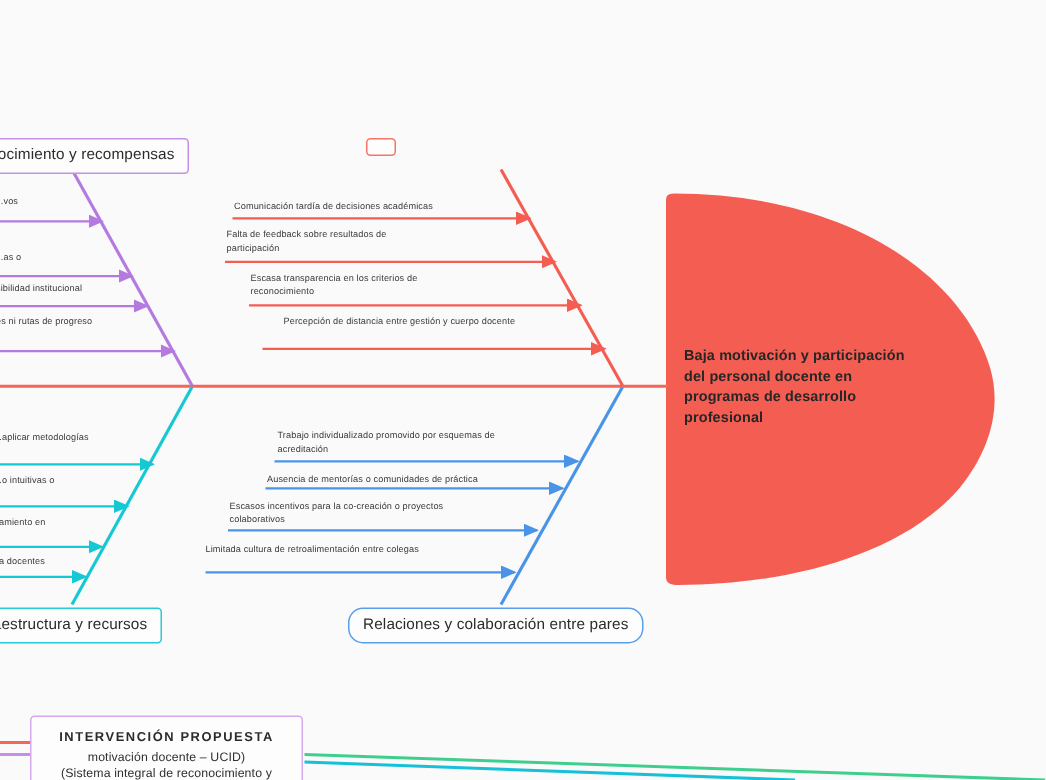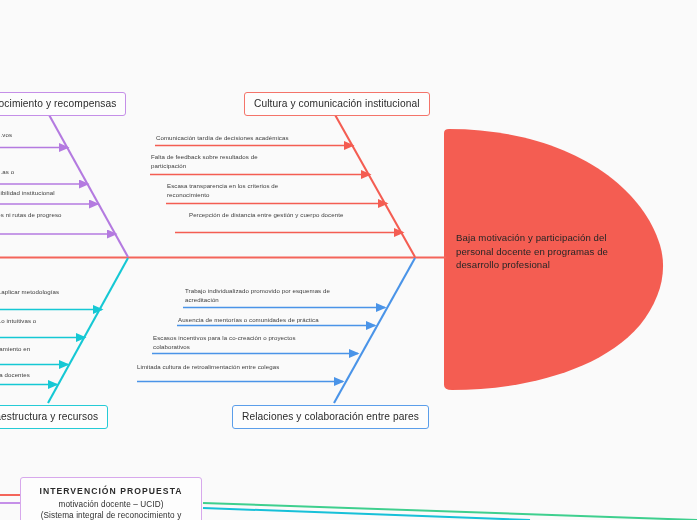--- a/index.html
+++ b/index.html
@@ -61,21 +61,21 @@
     line-height: 1.42;
     color: #3b3b3b;
     letter-spacing: .08px;
   }
 
   
   .head-text {
     position: absolute;
     font-size: 9.6px;
     line-height: 1.42;
-    font-weight: normal;
+    font-weight: bold;
     color: #262626;
     letter-spacing: .1px;
     width: 160px;
   }
 
   
   .interv-box {
     position: absolute;
     box-sizing: border-box;
     background: #fdfdfd;
@@ -172,29 +172,28 @@
     <line x1="203" y1="508" x2="530" y2="520" stroke="#16c0d8" stroke-width="2"></line>
   </svg>
 
   <div class="cat-chip" style="left:-26px; top:92px; border-color:#c58fe8;">
     <span class="chip-shadow" style="border-color:#d9b2f0;"></span>
     <span>...nocimiento y recompensas</span>
   </div>
 
   <div class="cat-chip" style="left:244px; top:92px; border-color:#f4746a;">
     <span class="chip-shadow" style="border-color:#f9a49c;"></span>
-    <span>Cultura y comunicación institucional</span>
   </div>
 
   <div class="cat-chip" style="left:-30px; top:405px; border-color:#25cbd6;">
     <span class="chip-shadow" style="border-color:#7fe2ea;"></span>
     <span>...fraestructura y recursos</span>
   </div>
 
-  <div class="cat-chip" style="left:232px; top:405px; border-color:#5b9eea;">
+  <div class="cat-chip" style="left:232px; top:405px; border-color:#5b9eea;border-radius:10px;">
     <span class="chip-shadow" style="border-color:#9cc5f2;"></span>
     <span>Relaciones y colaboración entre pares</span>
   </div>
 
   <div class="cause-text" style="left:-3px; top:131px; width:70px;">...vos</div>
   <div class="cause-text" style="left:-3px; top:168px; width:70px;">...as o</div>
   <div class="cause-text" style="left:-8px; top:189px; width:110px;">...sibilidad institucional</div>
   <div class="cause-text" style="left:-8px; top:211px; width:115px;">...es ni rutas de progreso</div>
 
   <div class="cause-text" style="left:156px; top:134px; width:210px;">Comunicación tardía de decisiones académicas</div>

